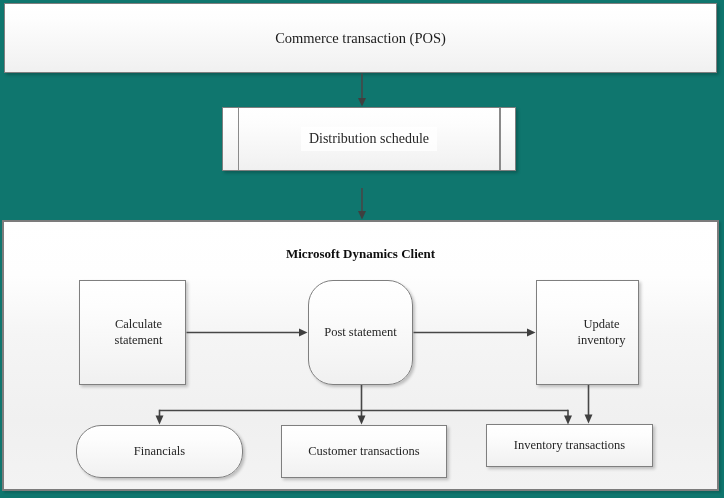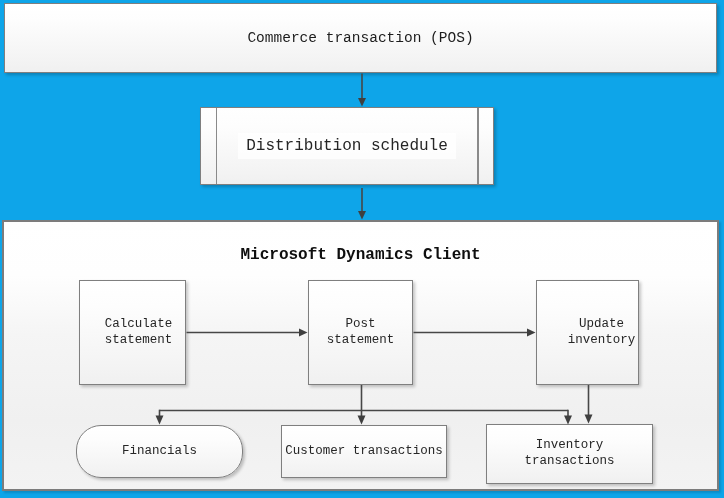--- a/index.html
+++ b/index.html
@@ -1,21 +1,21 @@
 <!DOCTYPE html>
 <html><head>
 <meta charset="utf-8">
 <style>
   html, body { margin: 0; padding: 0; background: #ffffff; }
   .canvas {
     position: relative;
     width: 724px;
     height: 498px;
-    background: #0ea5e9;
-    font-family: Liberation Mono, monospace;
+    background: #0f766e;
+    font-family: Liberation Serif, serif;
     overflow: hidden;
   }
   .node {
     position: absolute;
     box-sizing: border-box;
     display: flex;
     align-items: center;
     justify-content: center;
     text-align: center;
     background: linear-gradient(180deg, #ffffff 0%, #fdfdfd 25%, #f3f3f3 85%, #f0f0f0 100%);
@@ -23,22 +23,22 @@
     box-shadow: 2px 2px 3px rgba(0,0,0,0.22);
     color: #262626;
     z-index: 2;
     line-height: 1.25;
   }
   .top-box {
     left: 4px; top: 3px; width: 713px; height: 70px;
     font-size: 14.5px; border-width: 1.5px; color: #1c1c1c;
   }
   .predef {
-    left: 200px; top: 107px; width: 294px; height: 78px;
-    font-size: 16px; border-width: 1.5px;
+    left: 222px; top: 107px; width: 294px; height: 64px;
+    font-size: 14px; border-width: 1.5px;
   }
   .predef .bar {
     position: absolute; top: 0; bottom: 0; width: 1.5px;
     background: #8a8a8a;
   }
   .bar-left  { left: 14.5px; }
   .bar-right { right: 14.5px; }
   .predef .lbl {
     background: rgba(255,255,255,0.78);
     padding: 3px 8px;
@@ -50,30 +50,30 @@
     border: 2px solid #7c7c7c;
     background: linear-gradient(180deg, #ffffff 0%, #fefefe 20%, #f5f5f5 42%, #f0f0f0 74%, #f3f3f3 100%);
     box-shadow: 2px 2px 2px rgba(0,0,0,0.15);
     z-index: 1;
   }
   .container-title {
     position: absolute;
     top: 24px; left: 0; right: 0;
     text-align: center;
     font-weight: bold;
-    font-size: 16px;
+    font-size: 13px;
     color: #0e0e0e;
   }
   .process { font-size: 12.5px; }
   .calc   { left: 79px;  top: 280px; width: 107px; height: 105px; padding-left: 12px; }
-  .post   { left: 308px; top: 280px; width: 105px; height: 105px; }
+  .post   { left: 308px; top: 280px; width: 105px; height: 105px; border-radius: 25px; }
   .update { left: 536px; top: 280px; width: 103px; height: 105px; padding-left: 28px; }
   .fin    { left: 76px;  top: 425px; width: 167px; height: 53px; border-radius: 25px; }
   .cust   { left: 281px; top: 425px; width: 166px; height: 53px; justify-content: center; }
-  .inv    { left: 486px; top: 424px; width: 167px; height: 60px; }
+  .inv    { left: 486px; top: 424px; width: 167px; height: 43px; }
   .lbl { display: inline-block; }
   .lbl-narrow { max-width: 74px; }
   .connectors {
     position: absolute;
     left: 0; top: 0;
     width: 724px; height: 498px;
     z-index: 3;
     pointer-events: none;
   }
   .connectors line { stroke: #474747; stroke-width: 1.6; }

